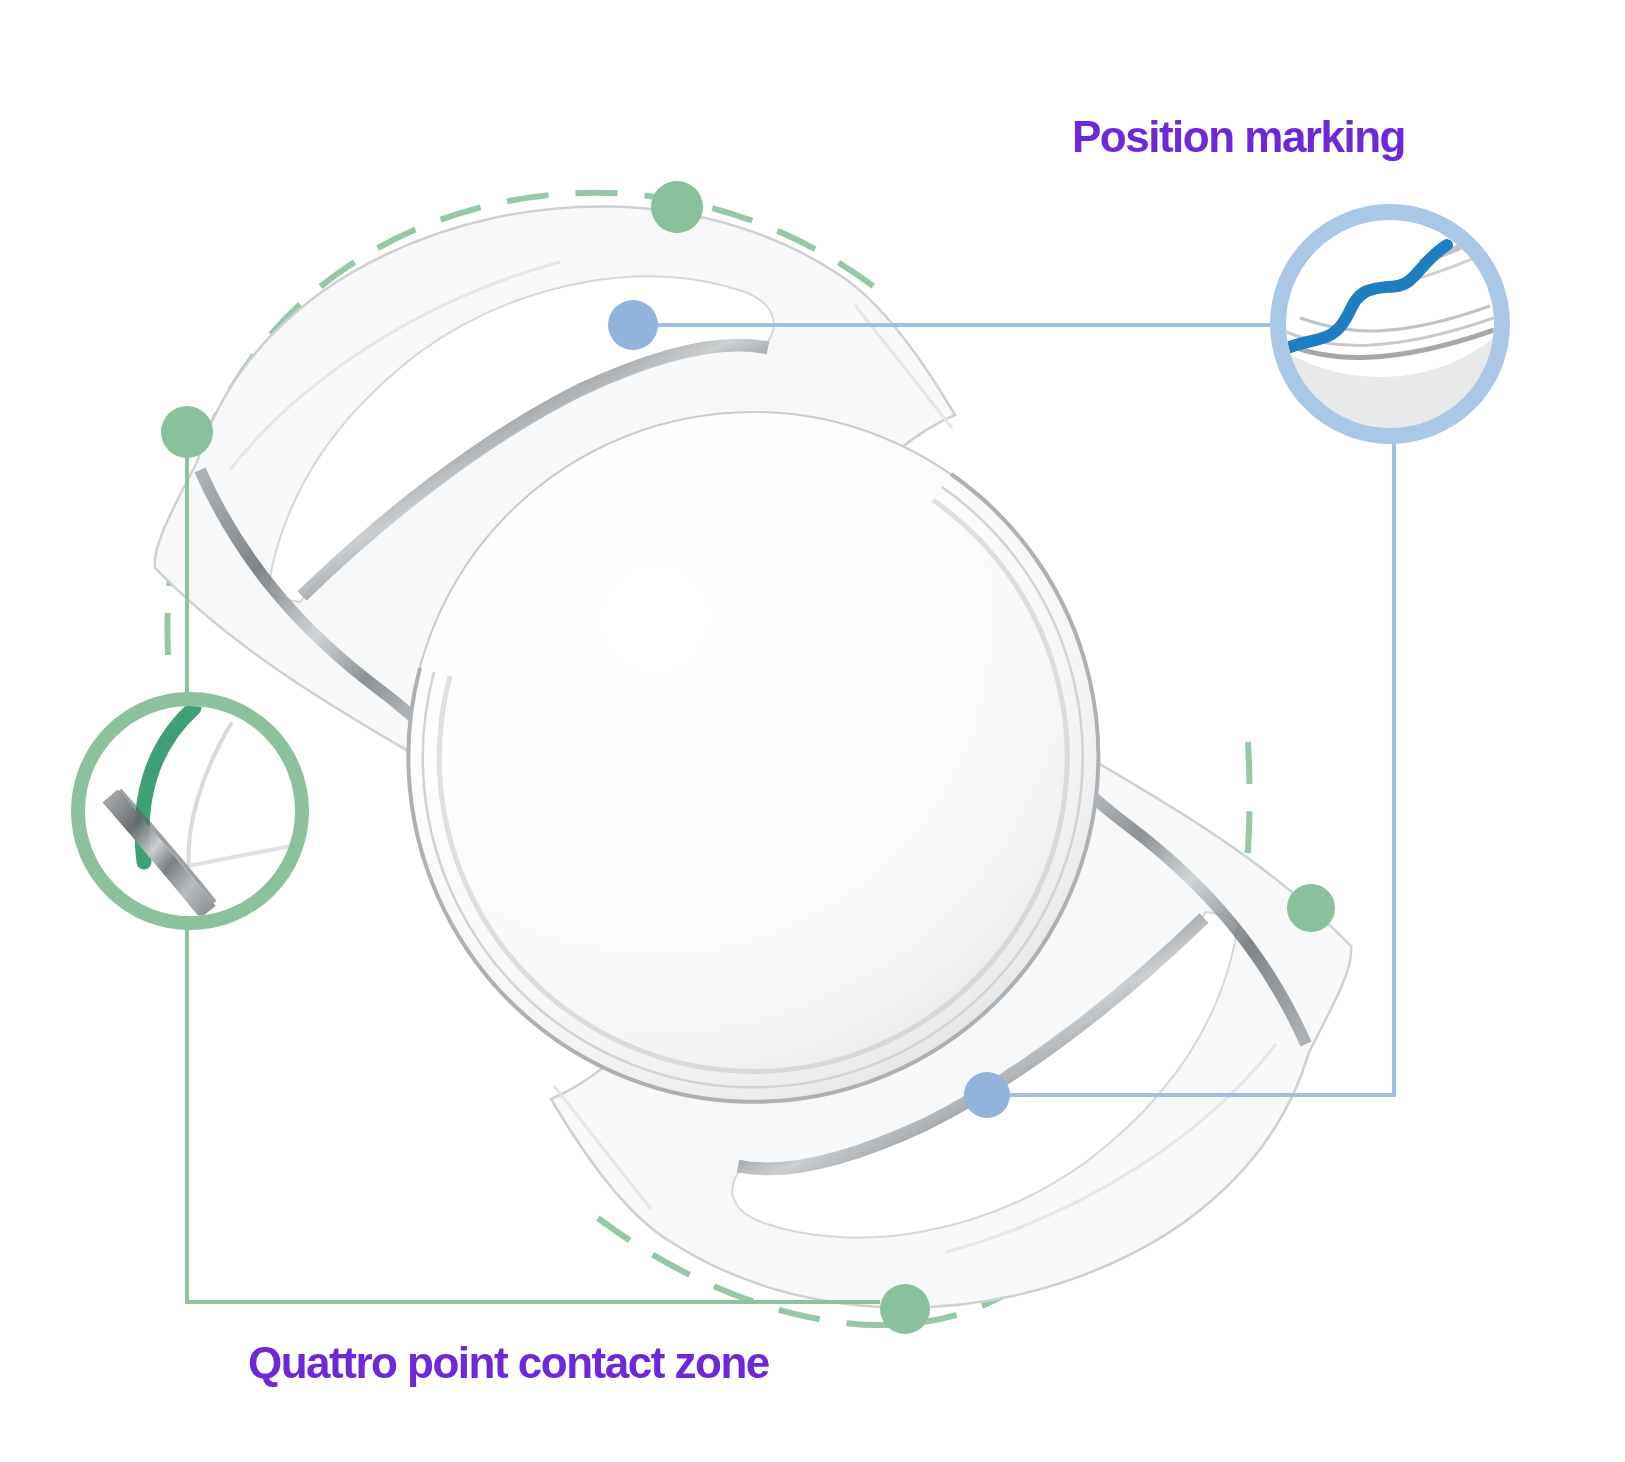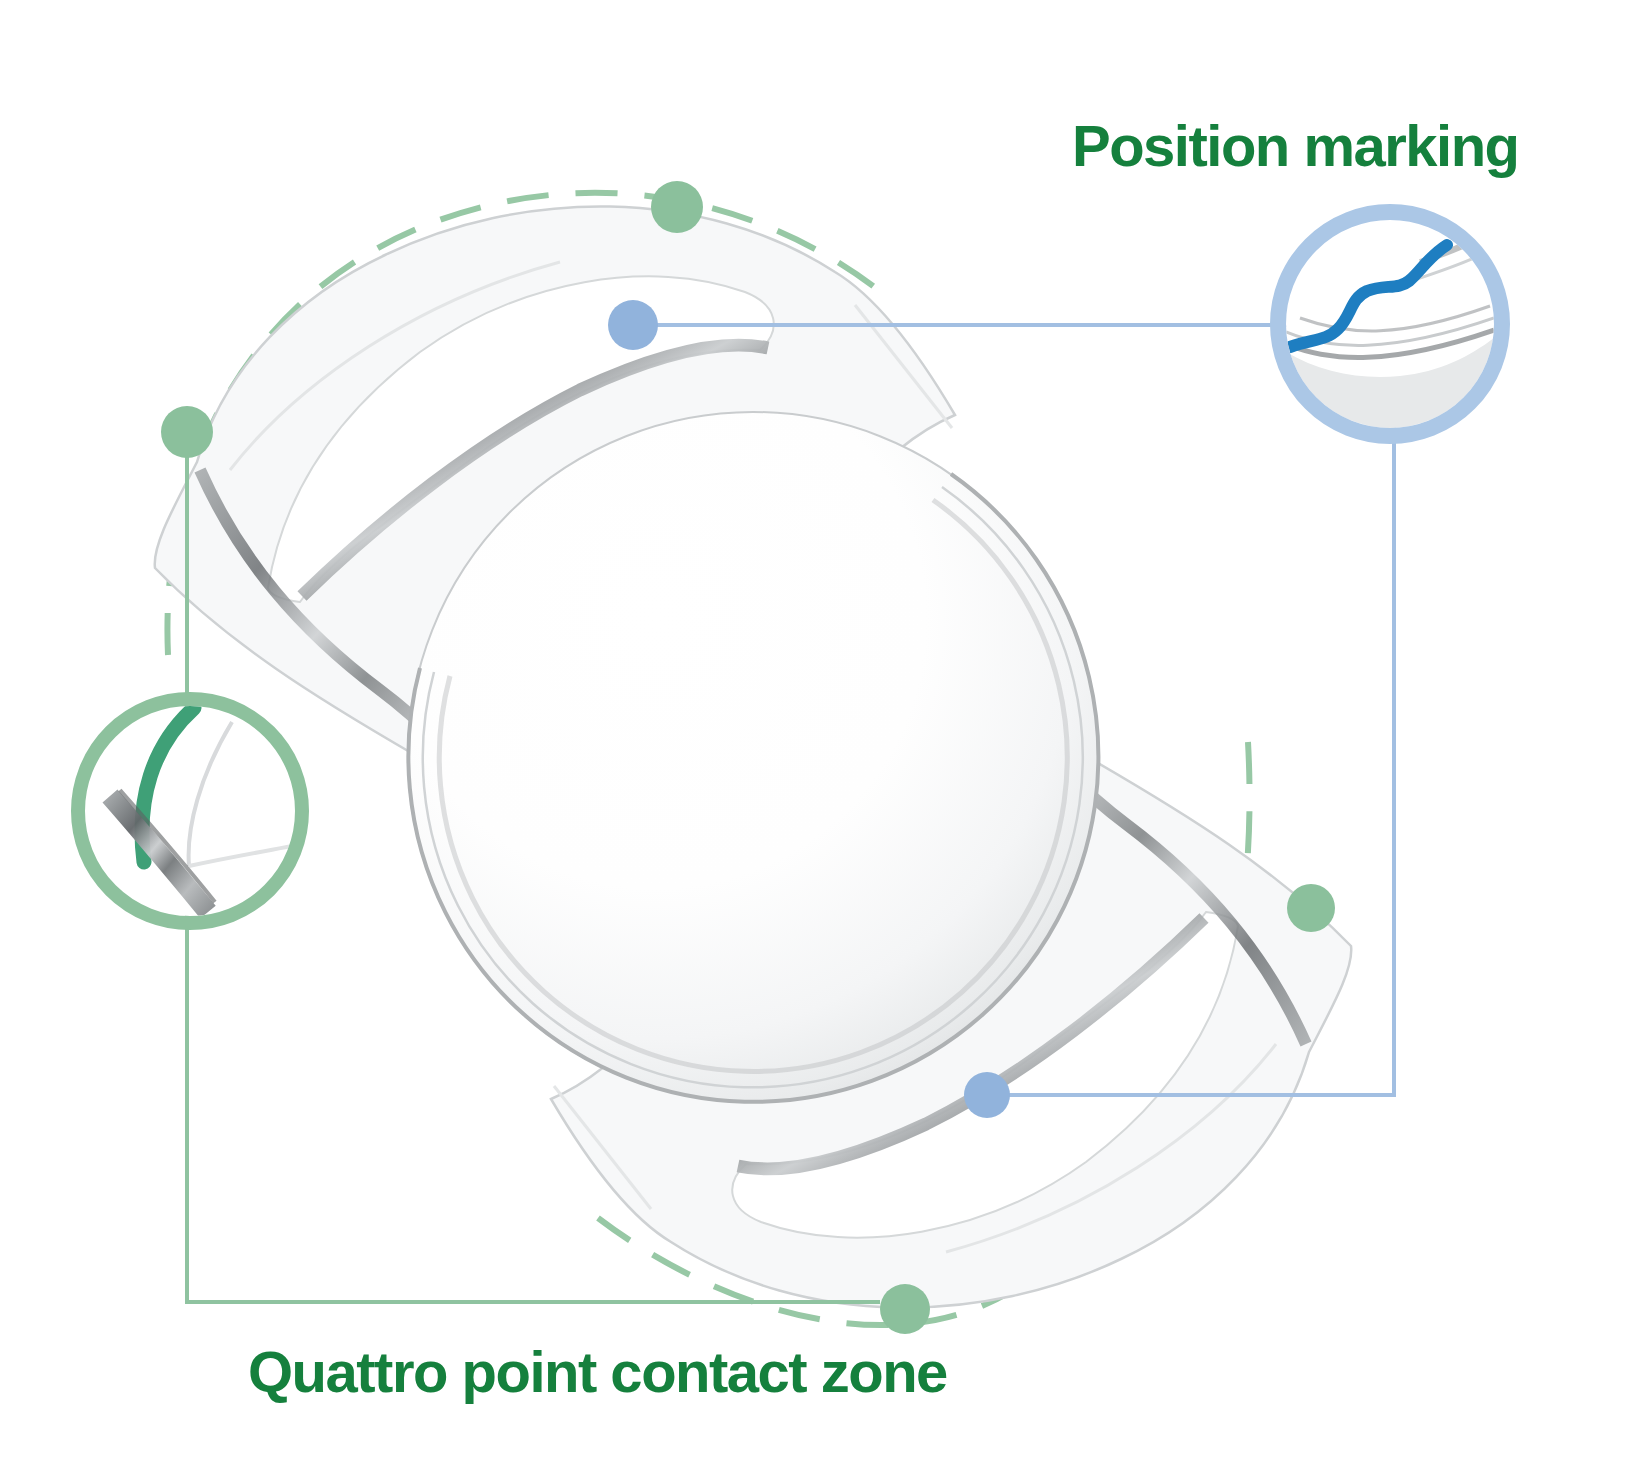--- a/index.html
+++ b/index.html
@@ -7,23 +7,23 @@
     position:relative;
     width:1625px;height:1462px;
     background:#ffffff;
     overflow:hidden;
     font-family:"Liberation Sans", sans-serif;
   }
   #diagram-svg{position:absolute;left:0;top:0;}
   .label{
     position:absolute;
     font-weight:bold;
-    font-size:58px;
+    font-size:44px;
     letter-spacing:-1.5px;
-    color:#15803d;
+    color:#6d28d9;
     white-space:nowrap;
   }
   #label-position-marking{left:1072px;top:112px;}
   #label-quattro{left:248px;top:1338px;text-align:right;}
 </style>
 </head>
 <body>
 
 <div id="stage">
 

